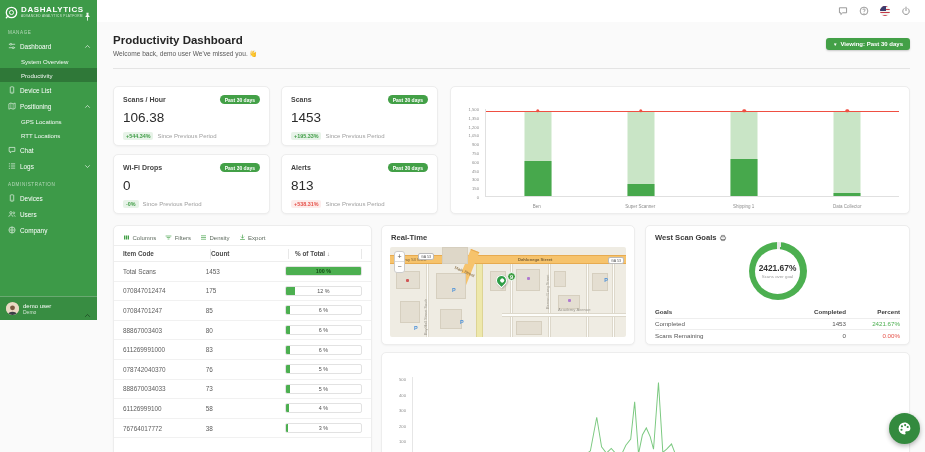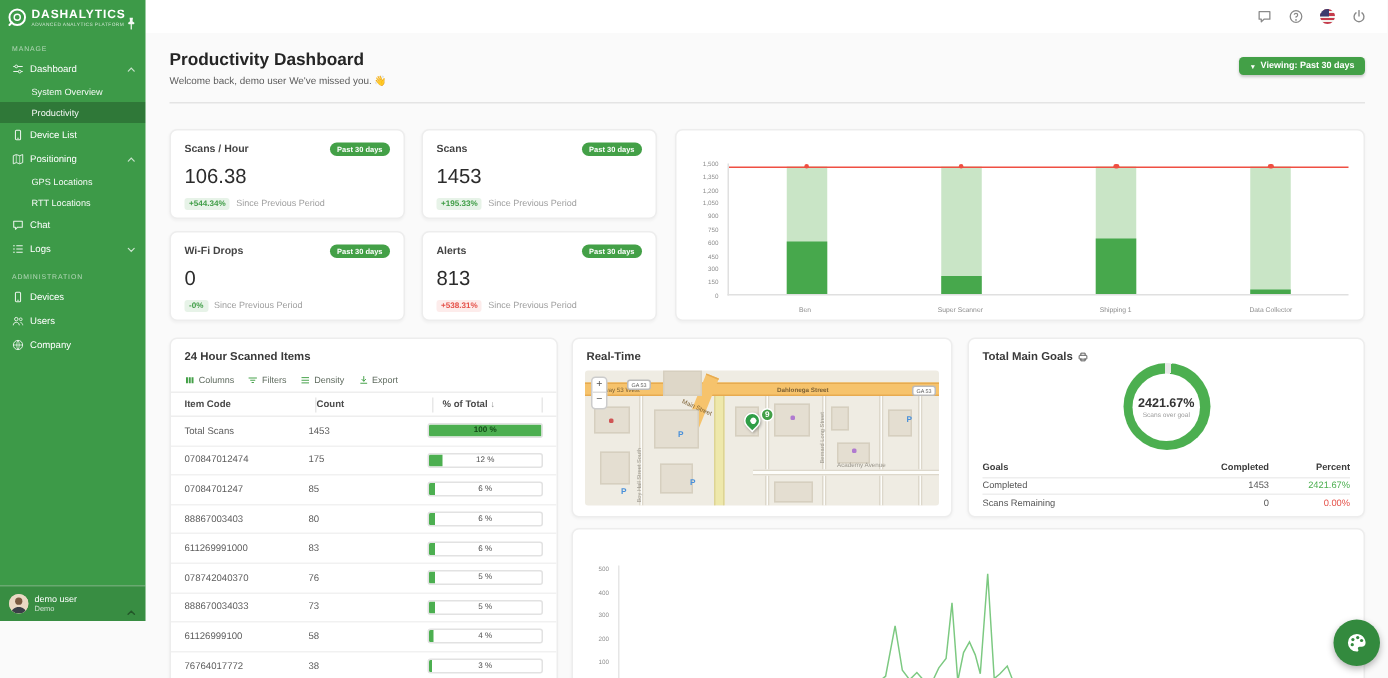--- a/index.html
+++ b/index.html
@@ -1,21 +1,21 @@
 <!DOCTYPE html>
 <html><head>
 <meta charset="utf-8">
 <style>
   * { margin:0; padding:0; box-sizing:border-box; }
   html,body { width:925px; height:452px; overflow:hidden; }
   body { font-family:"Liberation Sans", sans-serif; background:#fafafa; }
   .screen { position:relative; width:925px; height:452px; overflow:hidden; }
 
   
-  .sidebar { position:absolute; left:0; top:0; width:97px; height:414px; background:#3d9a48; color:#fff; z-index:5; display:flex; flex-direction:column; }
+  .sidebar { position:absolute; left:0; top:0; width:97px; height:320px; background:#3d9a48; color:#fff; z-index:5; display:flex; flex-direction:column; }
   .sb-logo-row { display:flex; align-items:center; gap:3px; padding:5px 5px 4px 5px; }
   .sb-logo-mark { width:13px; height:13px; flex:0 0 auto; }
   .sb-logo-text { flex:1; min-width:0; }
   .sb-logo-name { font-size:8px; font-weight:bold; letter-spacing:.6px; white-space:nowrap; }
   .sb-logo-tag { font-size:3.2px; letter-spacing:.3px; color:rgba(255,255,255,.75); white-space:nowrap; }
   .sb-pin { width:9px; height:9px; flex:0 0 auto; opacity:.95; }
   .sb-scroll { flex:1; overflow:hidden; }
   .sb-label { font-size:4.6px; letter-spacing:.6px; color:rgba(255,255,255,.6); padding:8px 8px 3px 8px; }
   .sb-item { display:flex; align-items:center; gap:4px; padding:4px 6px 4px 8px; font-size:6.4px; cursor:pointer; }
   .sb-ic { width:8px; height:8px; display:inline-flex; opacity:.9; }
@@ -400,23 +400,20 @@
       </div>
       <div class="sg-xlabels" id="sg-xlabels">
           <span class="sg-xlabel">Ben</span>
           <span class="sg-xlabel">Super Scanner</span>
           <span class="sg-xlabel">Shipping 1</span>
           <span class="sg-xlabel">Data Collector</span>
         </div>
     </section>
 
     <section class="card" style="left:16px; top:203px; width:259px; height:262px;">
-      <div class="card-title-row">
-          <span class="card-title">24 Hour Scanned Items</span>
-        </div>
       <div class="tbl-toolbar" id="tbl-toolbar">
           <span class="tbl-tool">
             <span style="display: inline-flex;">
               <svg viewBox="0 0 14 14">
                 <rect x="2" y="3" width="2.6" height="8" fill="currentColor"></rect>
                 <rect x="5.7" y="3" width="2.6" height="8" fill="currentColor"></rect>
                 <rect x="9.4" y="3" width="2.6" height="8" fill="currentColor"></rect>
               </svg>
             </span>
             <span>Columns</span>
@@ -576,21 +573,21 @@
           <span class="m-zbtn">+</span>
           <span class="m-zbtn">−</span>
         </div>
         <span class="m-pin" style="left:106px; top:28px;"></span>
         <span class="m-badge" style="left:117px; top:25px;">9</span>
       </div>
     </section>
 
     <section class="card" style="left:548px; top:203px; width:265px; height:120px;">
       <div class="card-title-row">
-        <span class="card-title">Total Main Goals</span>
+        <span class="card-title">West Scan Goals</span>
         <span class="print-ic">
             <svg viewBox="0 0 14 14">
               <rect x="2.5" y="5" width="9" height="4.5" rx=".8" fill="none" stroke="currentColor" stroke-width="1.1"></rect>
               <path d="M4.5 5V2.5h5V5M4.5 8.5v3h5v-3" fill="none" stroke="currentColor" stroke-width="1.1"></path>
             </svg>
           </span>
       </div>
       <div class="donut-wrap">
         <div class="donut">
           <div class="donut-hole">

